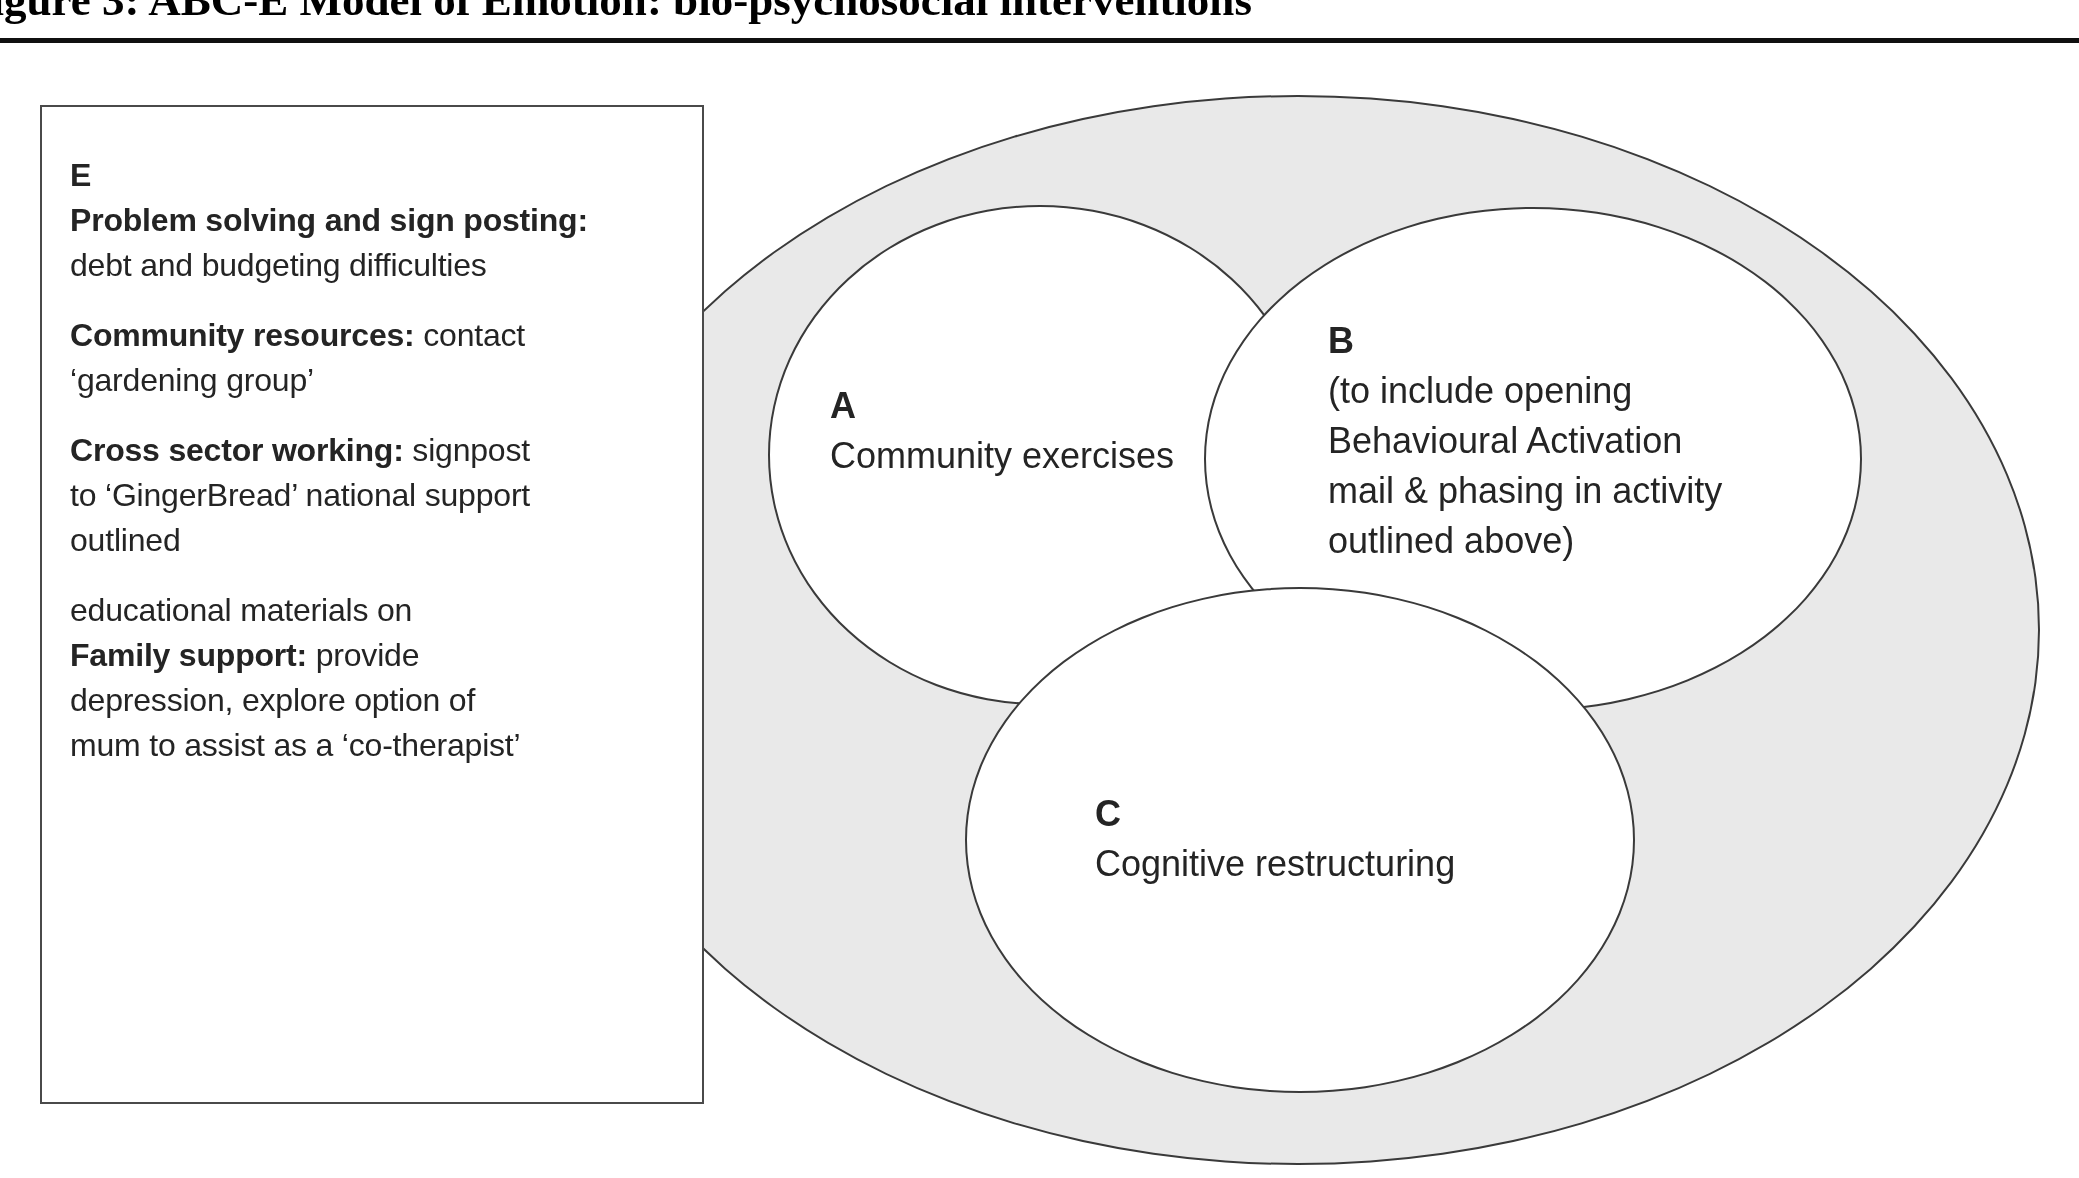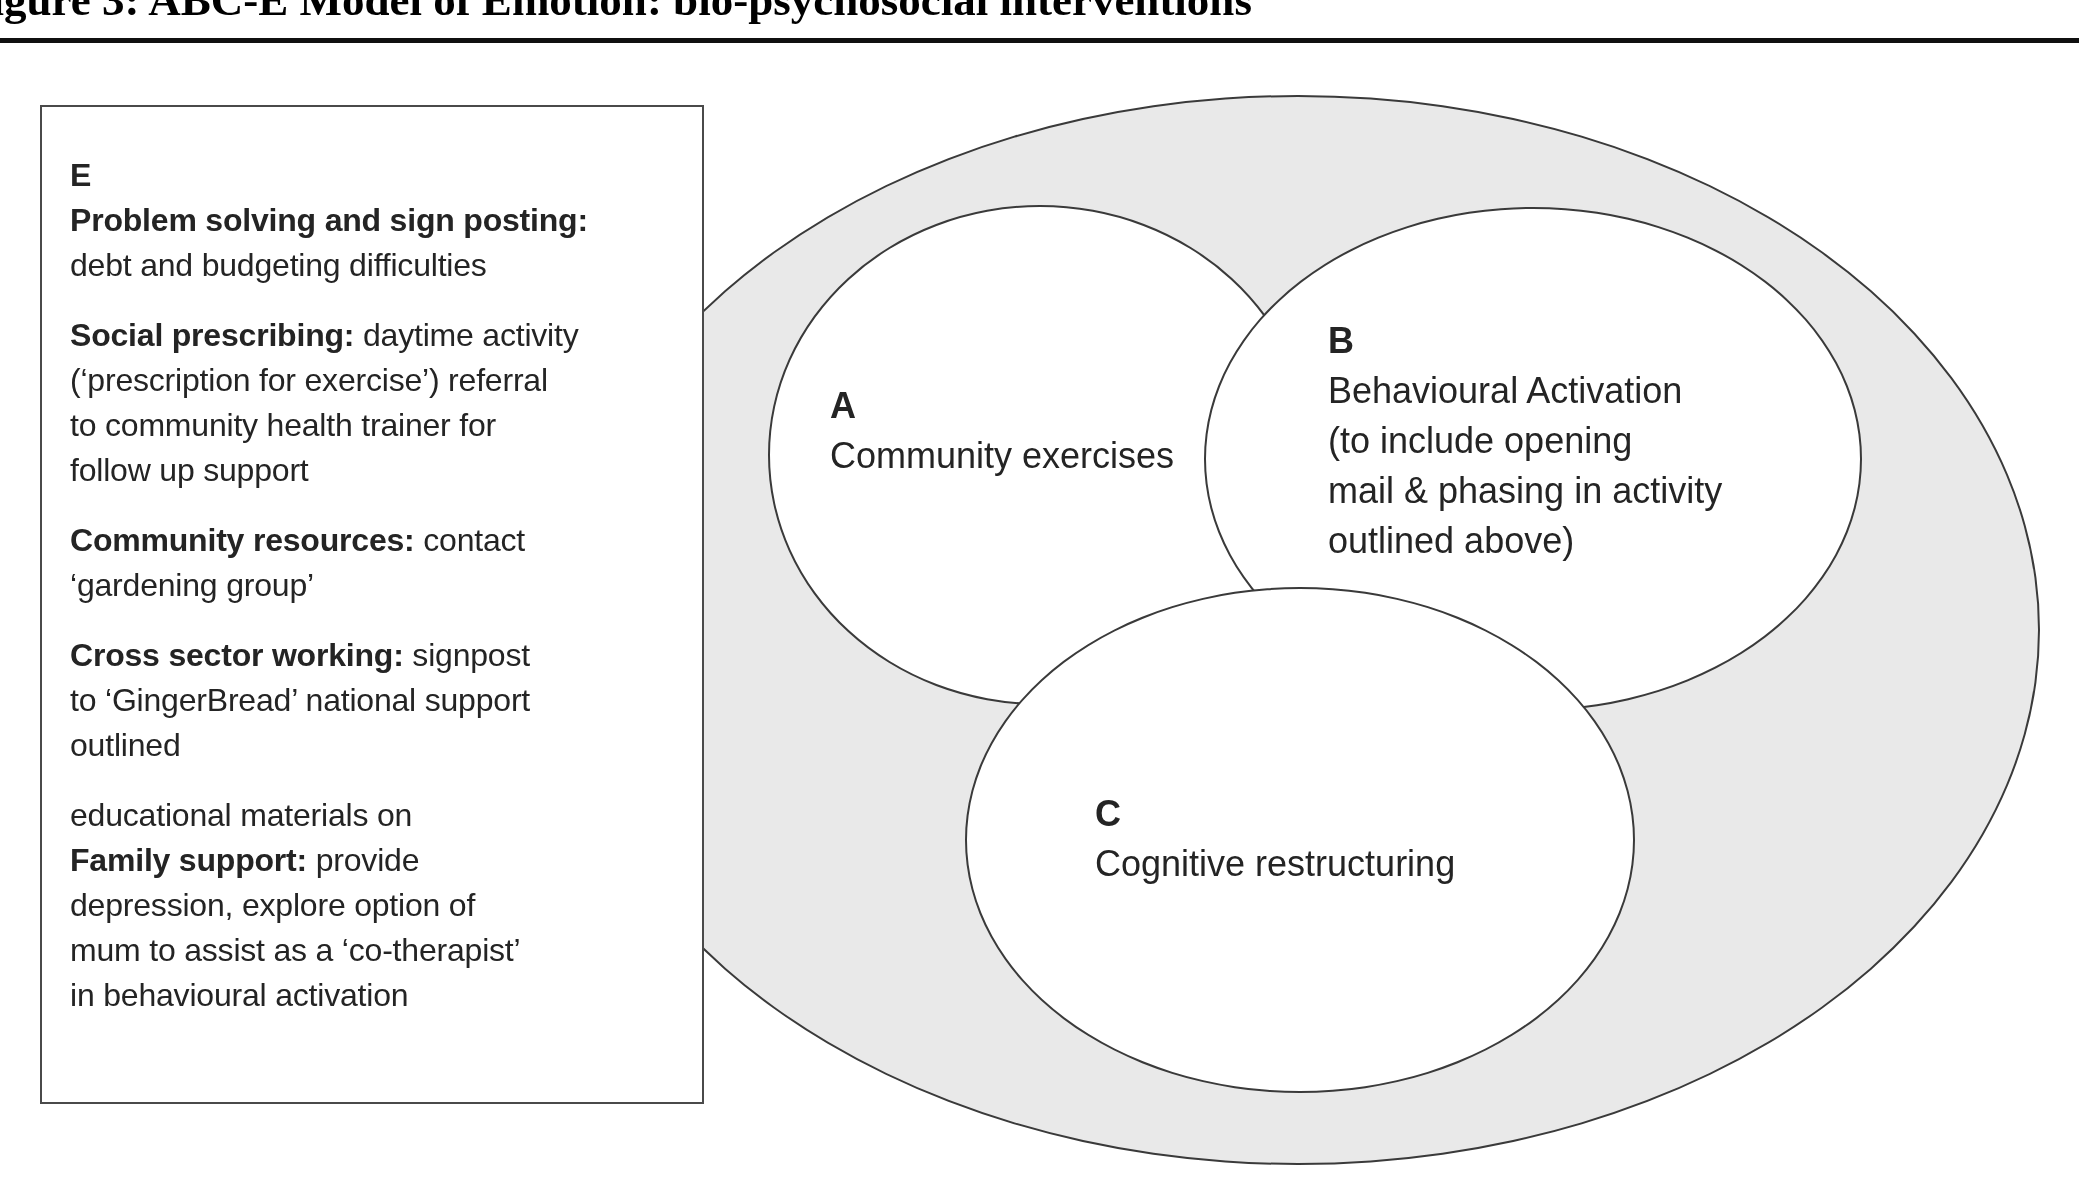--- a/index.html
+++ b/index.html
@@ -54,51 +54,44 @@
 <div class="ellipse ea"></div>
 <div class="ellipse eb"></div>
 <div class="ellipse ec"></div>
 
 <div class="elabel la">
     <div class="letter">A</div>
     <div class="lline">Community exercises</div>
   </div>
 <div class="elabel lb">
     <div class="letter">B</div>
+    <div class="lline">(to include opening</div>
     <div class="lline">Behavioural Activation</div>
-    <div class="lline">(to include opening</div>
     <div class="lline">mail &amp; phasing in activity</div>
     <div class="lline">outlined above)</div>
   </div>
 <div class="elabel lc">
     <div class="letter">C</div>
     <div class="lline">Cognitive restructuring</div>
   </div>
 
 <div class="legend-box">
     <div class="para">
       <div class="line"><span class="b">E</span></div>
       <div class="line"><span class="b">Problem solving and sign posting:</span></div>
       <div class="line">debt and budgeting difficulties</div>
     </div>
     <div class="para">
-      <div class="line"><span class="b">Social prescribing:</span> daytime activity</div>
-      <div class="line">(‘prescription for exercise’) referral</div>
-      <div class="line">to community health trainer for</div>
-      <div class="line">follow up support</div>
-    </div>
-    <div class="para">
       <div class="line"><span class="b">Community resources:</span> contact</div>
       <div class="line">‘gardening group’</div>
     </div>
     <div class="para">
       <div class="line"><span class="b">Cross sector working:</span> signpost</div>
       <div class="line">to ‘GingerBread’ national support</div>
       <div class="line">outlined</div>
     </div>
     <div class="para">
       <div class="line">educational materials on</div>
       <div class="line"><span class="b">Family support:</span> provide</div>
       <div class="line">depression, explore option of</div>
       <div class="line">mum to assist as a ‘co-therapist’</div>
-      <div class="line">in behavioural activation</div>
     </div>
   </div>
 
 </body></html>

